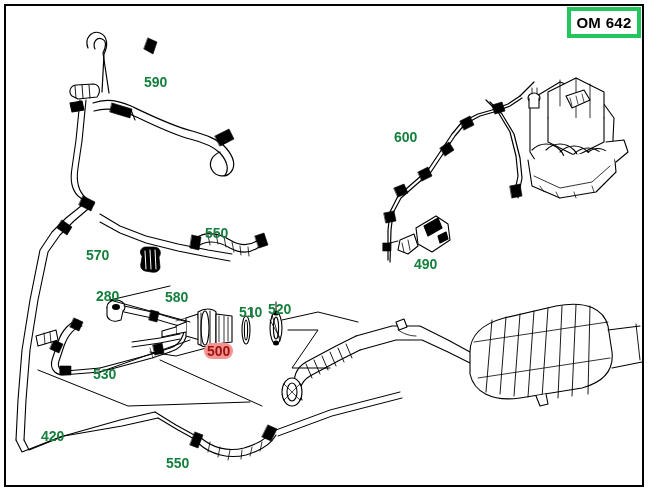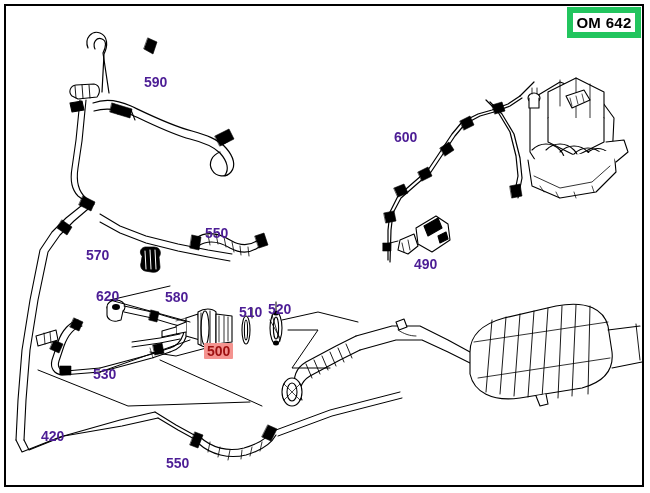--- a/index.html
+++ b/index.html
@@ -24,21 +24,21 @@
     border: 2px solid #000000;
     box-sizing: border-box;
     background: #ffffff;
   }
   #titlebox {
     position: absolute;
     left: 567px;
     top: 7px;
     width: 74px;
     height: 31px;
-    border: 6px solid #22c55e;
+    border: 4px solid #22c55e;
     box-sizing: border-box;
     background: #ffffff;
     display: flex;
     align-items: center;
     justify-content: center;
     z-index: 40;
   }
   #titlebox span {
     font-size: 15px;
     font-weight: bold;
@@ -51,30 +51,30 @@
     left: 0;
     top: 0;
     width: 650px;
     height: 493px;
     z-index: 10;
   }
   .lbl {
     position: absolute;
     font-size: 14px;
     font-weight: bold;
-    color: #4c1d95;
+    color: #15803d;
     white-space: nowrap;
     z-index: 30;
     font-family: "Liberation Sans", sans-serif;
   }
   .lbl.hl {
     color: #9e1010;
     background: #f4938f;
     padding: 0 3px;
-    border-radius: 1px;
+    border-radius: 8px;
   }
 </style>
 </head>
 <body>
 
 <div id="page">
 
   <div id="frame"></div>
 
   <div id="titlebox">
@@ -318,21 +318,21 @@
         <path d="M396,322 l8,-3 l3,8 l-8,3 z" fill="#ffffff"></path>
       </g>
 
     </g>
   </svg>
 
   <div class="lbl" style="left:144px; top:74px;">590</div>
   <div class="lbl" style="left:86px;  top:202px;margin-top:45px;">570</div>
   <div class="lbl" style="left:205px; top:225px;">550</div>
   <div class="lbl" style="left:165px; top:289px;">580</div>
-  <div class="lbl" style="left:96px;  top:288px;">620</div>
+  <div class="lbl" style="left:96px;  top:288px;">280</div>
   <div class="lbl" style="left:93px;  top:366px;">530</div>
   <div class="lbl" style="left:41px;  top:428px;">420</div>
   <div class="lbl" style="left:166px; top:455px;">550</div>
   <div class="lbl hl" style="left:204px; top:343px;">500</div>
   <div class="lbl" style="left:239px; top:304px;text-align:right;">510</div>
   <div class="lbl" style="left:268px; top:301px;">520</div>
   <div class="lbl" style="left:394px; top:129px;">600</div>
   <div class="lbl" style="left:414px; top:256px;">490</div>
 
 </div>

